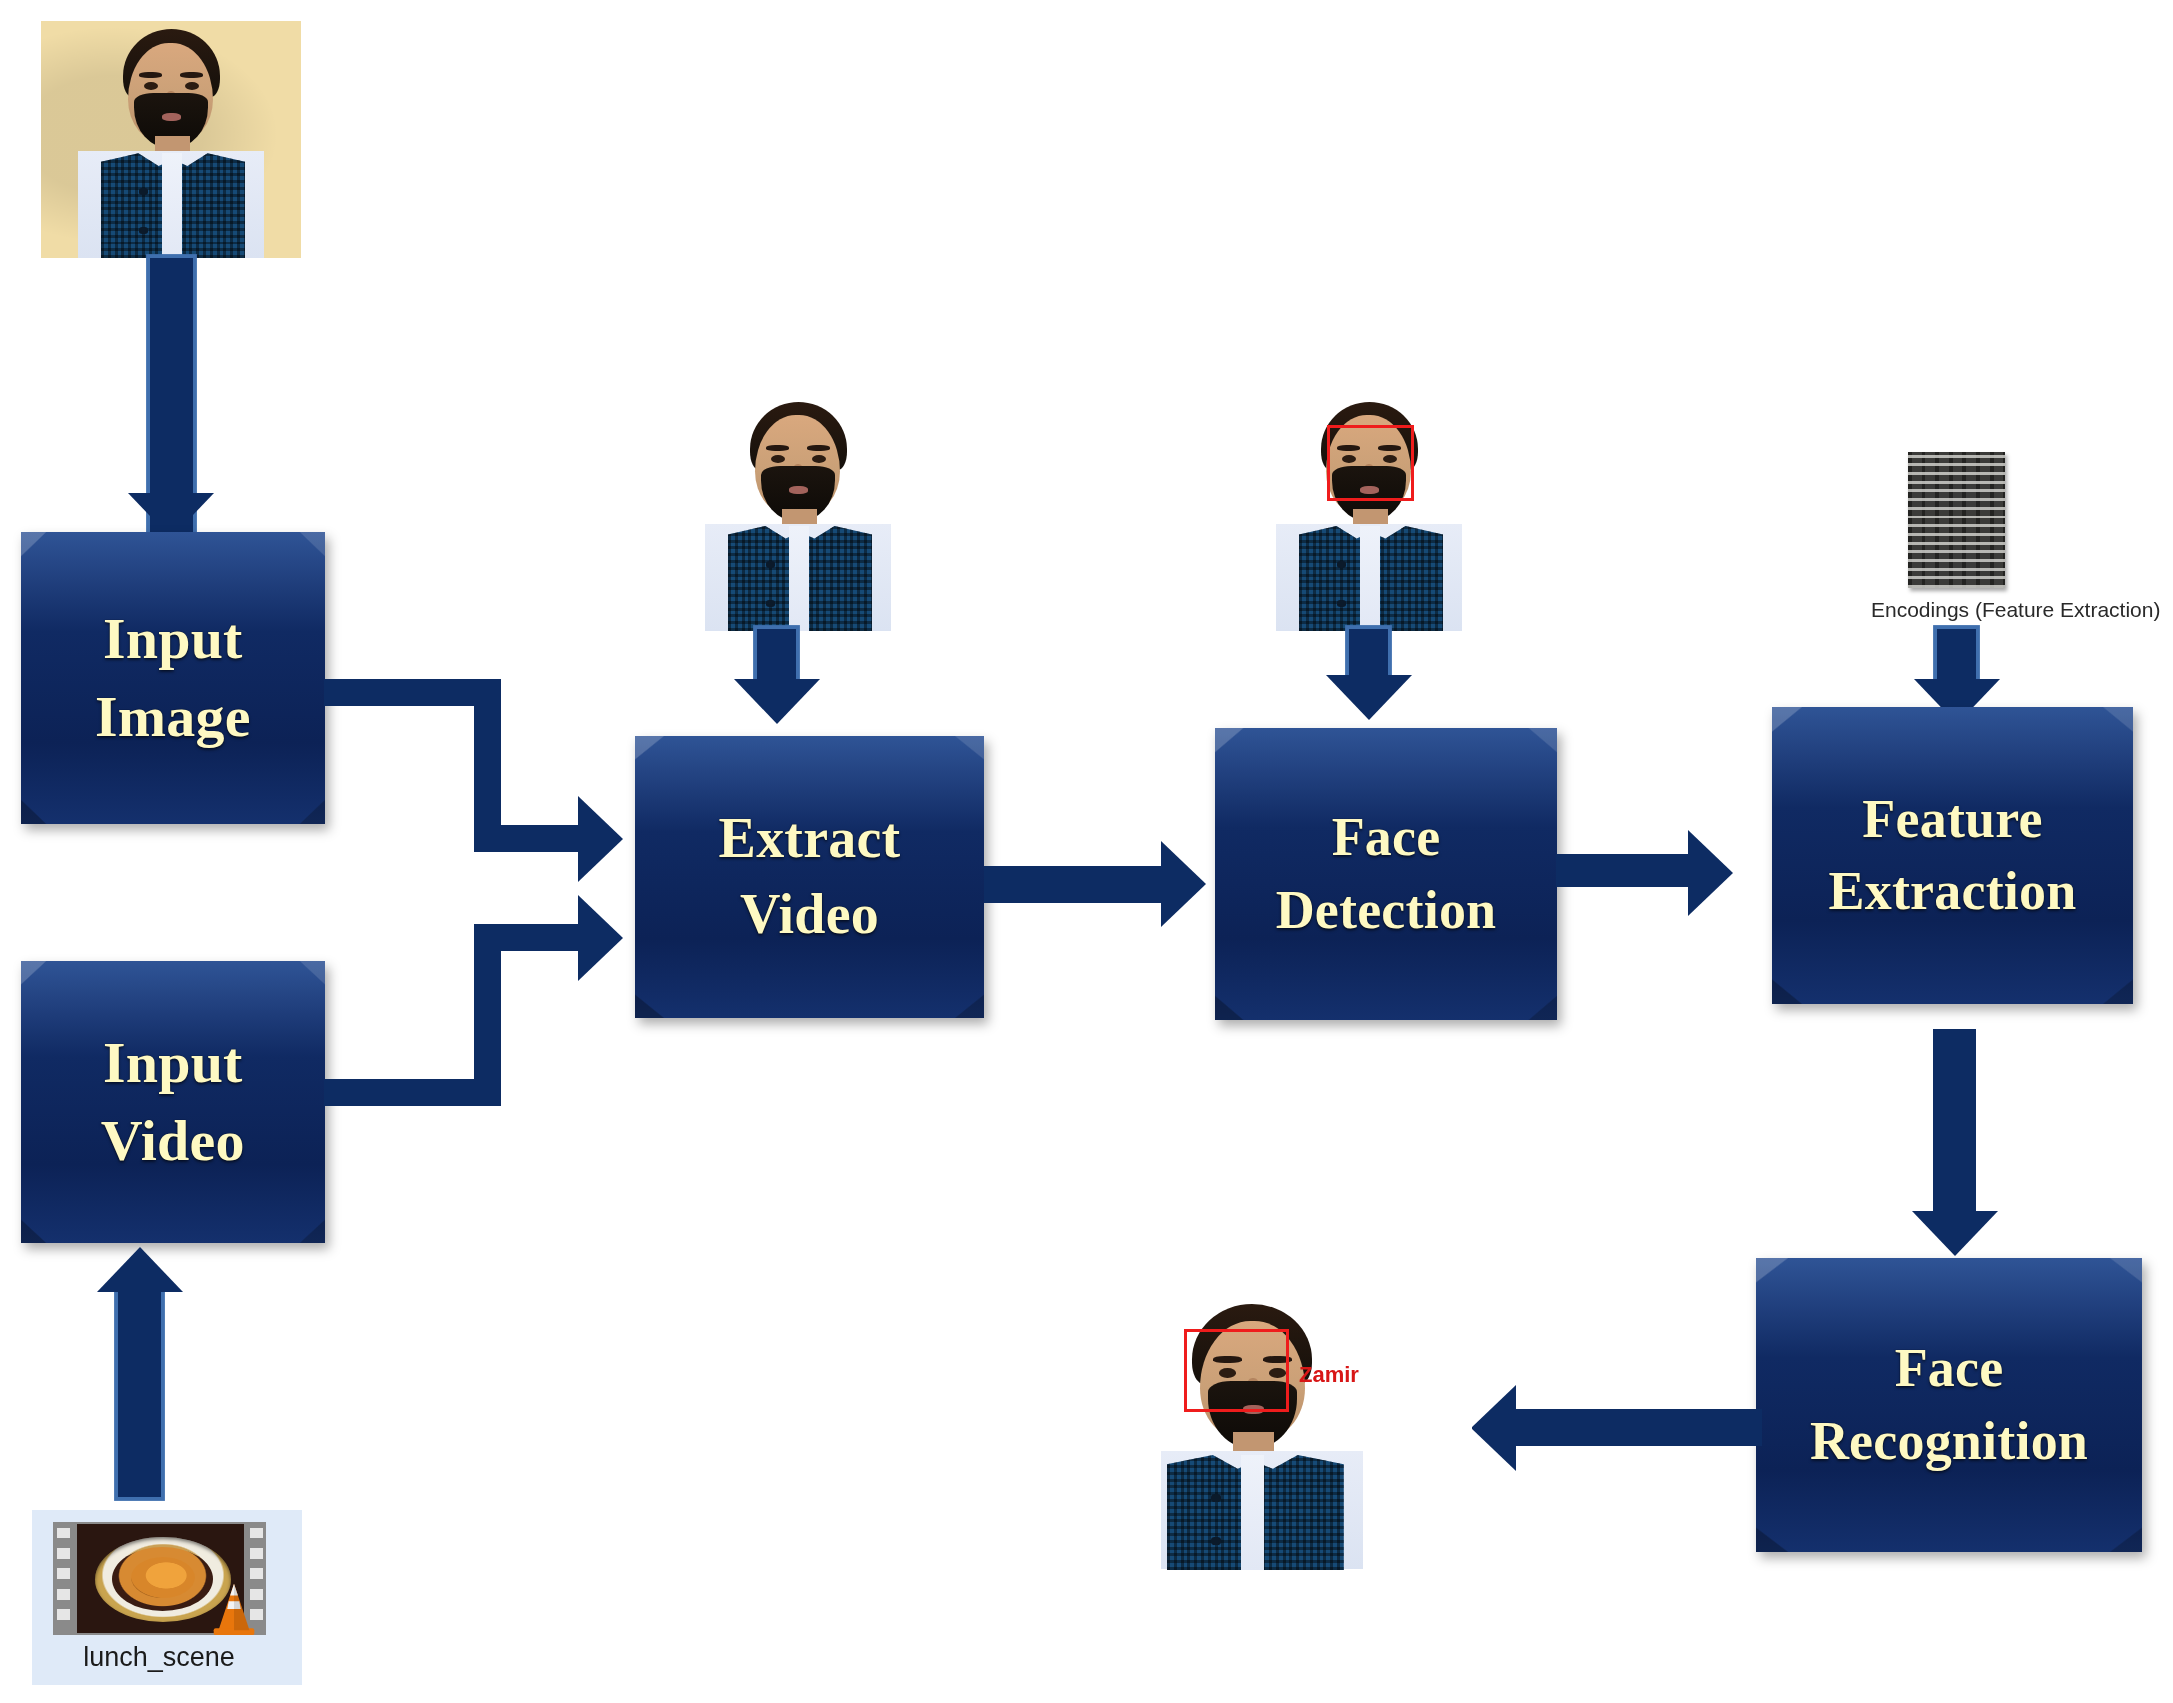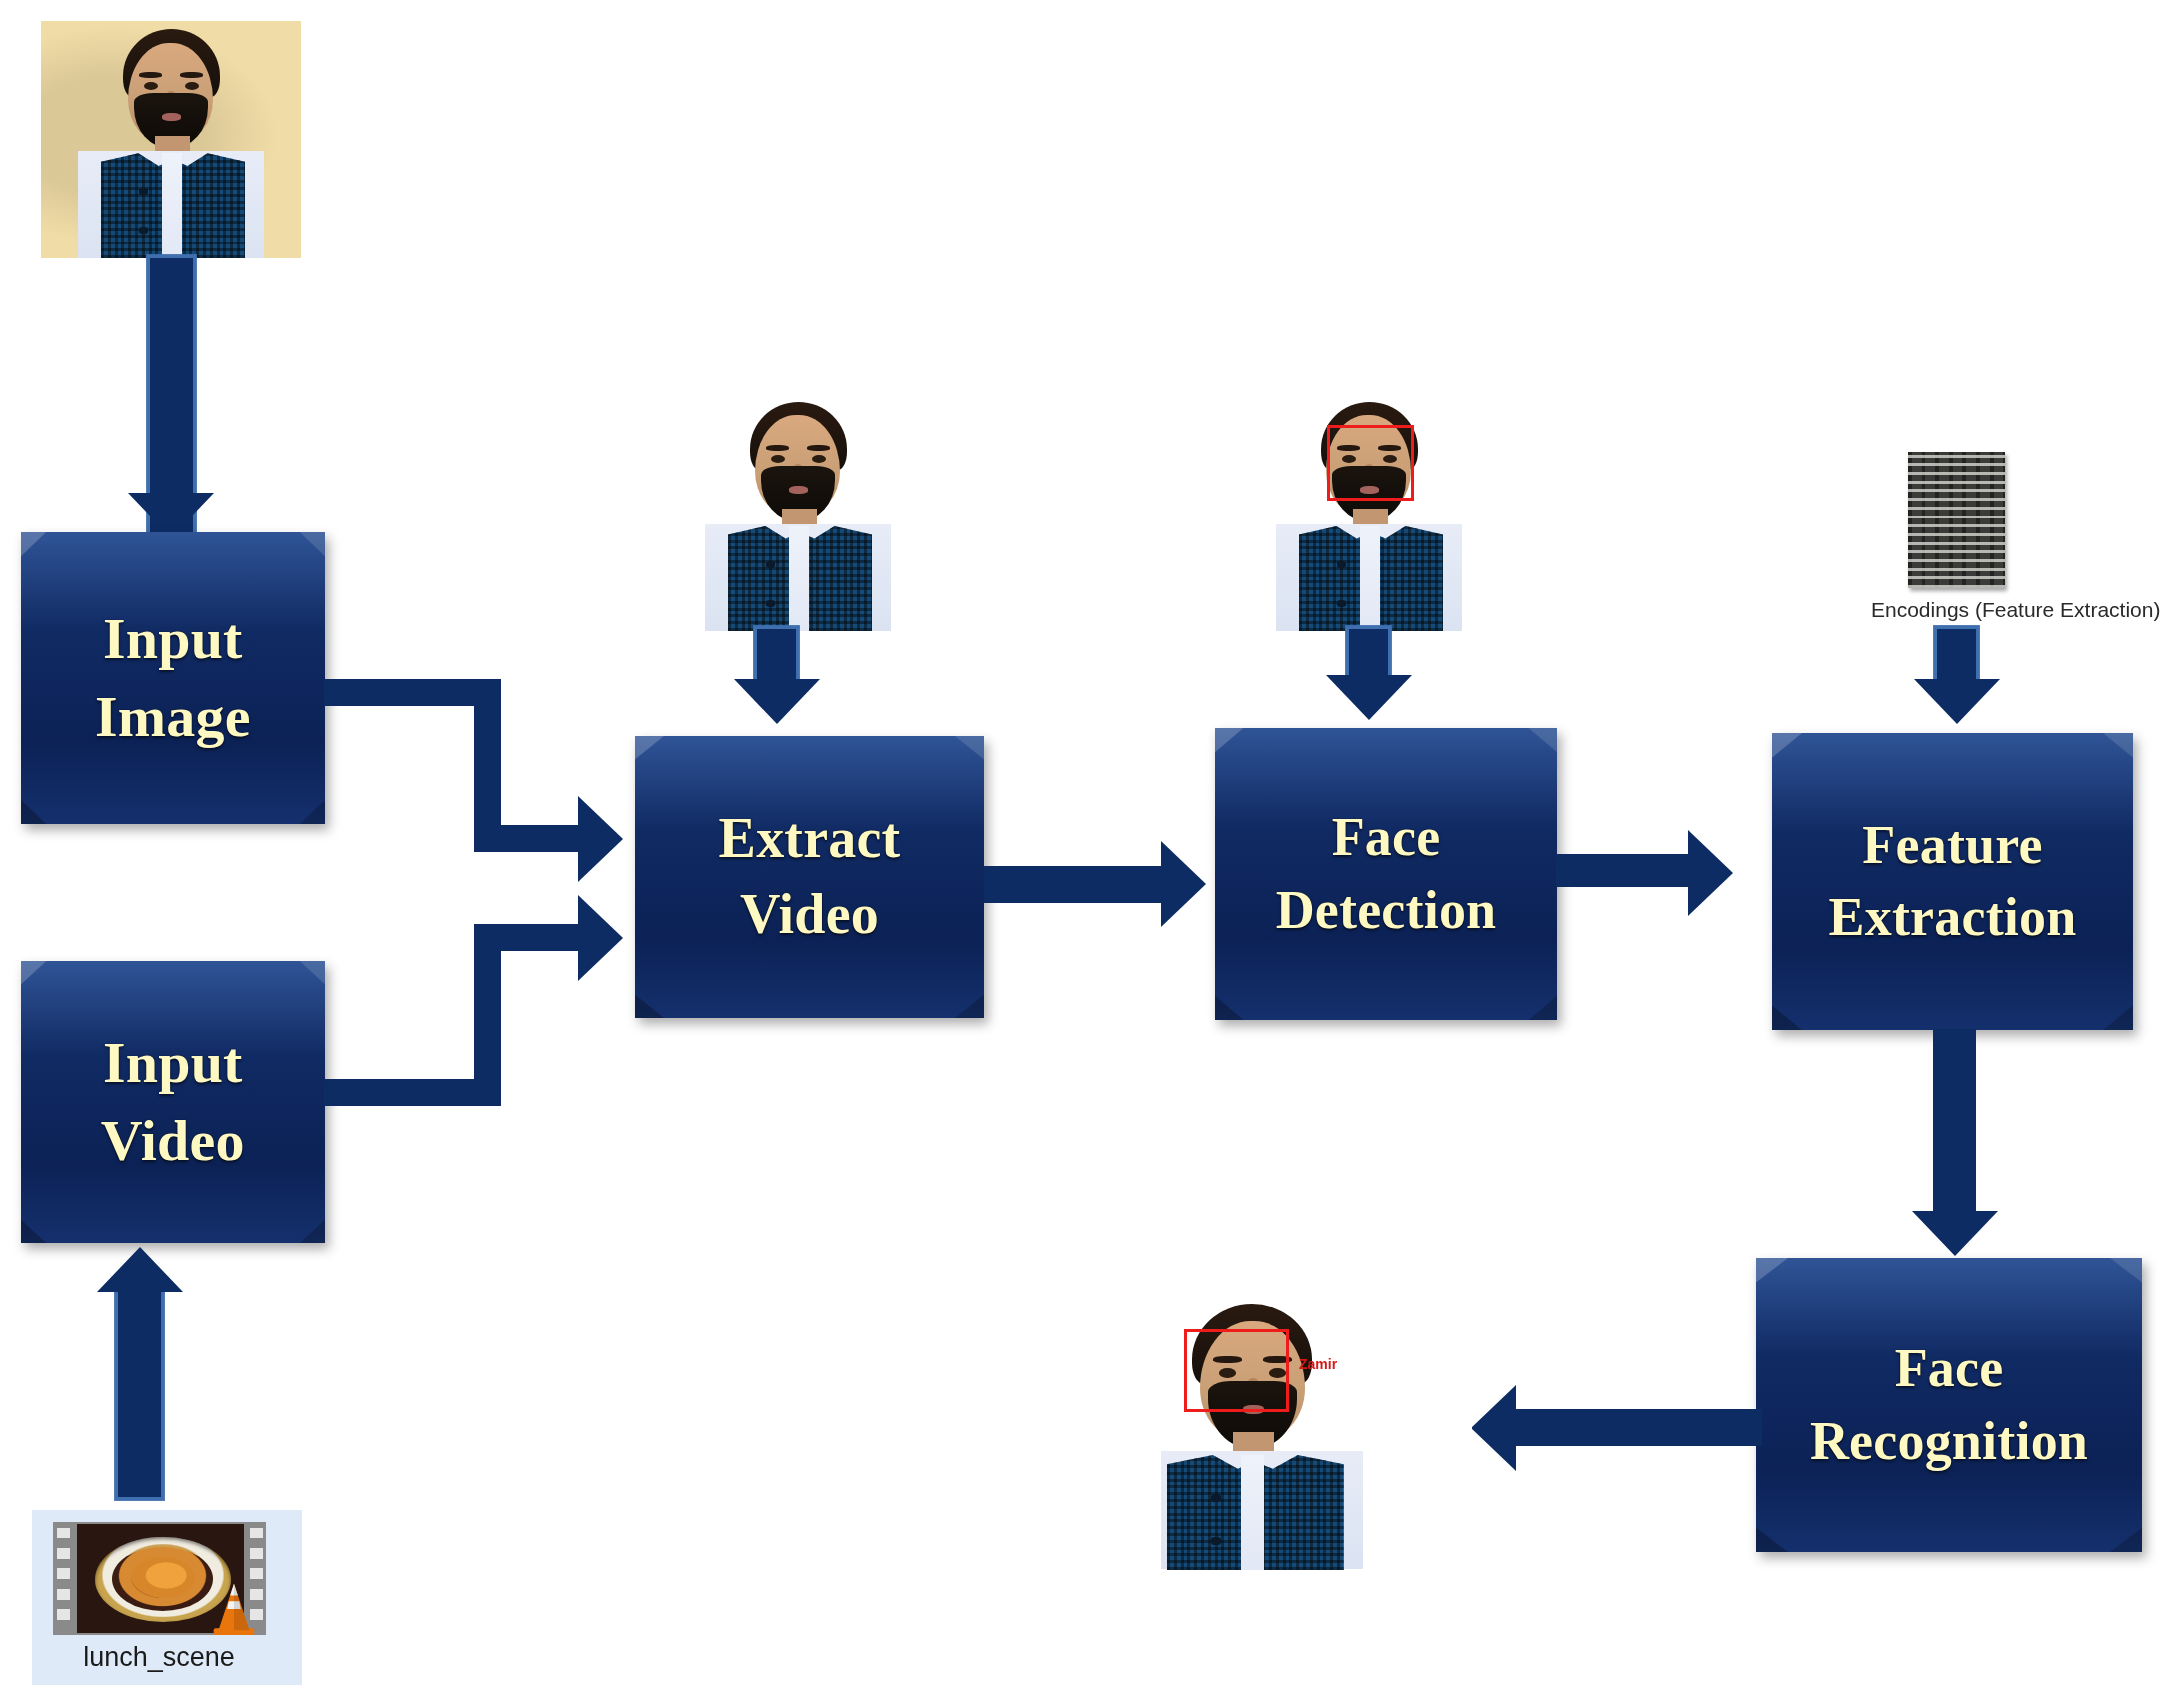--- a/index.html
+++ b/index.html
@@ -258,21 +258,21 @@
   </div>
 
   <div class="enc" style="left:1908px;top:452px;width:97px;height:136px;"></div>
   <div class="enc-cap" style="left:1871px;top:598px;font-size:21px;">Encodings (Feature Extraction)</div>
 
   <div class="outlined">
     <div class="bar" style="left:1937px;top:629px;width:39px;height:60px;"></div>
     <div class="tri down" style="left:1914px;top:679px;"></div>
   </div>
 
-  <div class="pbox" style="left:1772px;top:733px;width:361px;height:296px;">
+  <div class="pbox" style="left:1772px;top:707px;width:361px;height:296px;">
     <div class="inner"></div>
     <div class="lbl" style="font-size:54px;">Feature
 Extraction</div>
   </div>
 
   <div>
     <div class="bar" style="left:1933px;top:1029px;width:43px;height:194px;"></div>
     <div class="tri down" style="left:1912px;top:1211px;"></div>
   </div>
 
@@ -298,17 +298,17 @@
     <div class="nose" style="left:85px;top:82px;width:13.6px;height:23px;"></div>
     <div class="beard" style="left:47px;top:85px;width:89px;height:68px;"></div>
     <div class="mouth" style="left:82px;top:109px;width:21.3px;height:8.7px;"></div>
     <div class="neck" style="left:72px;top:136px;width:41px;height:33px;"></div>
     <div class="shirt" style="left:-17.5px;top:155px;width:219px;height:118px;"></div>
     <div class="vest" style="left:5.8px;top:159px;width:177px;height:115px;clip-path:polygon(0 8%,26% 0,40% 12%,50% 6%,60% 12%,74% 0,100% 8%,100% 100%,0 100%);"></div>
     <div class="placket" style="left:80px;top:159px;width:23px;height:115px;"></div>
     <div class="btn" style="left:50px;top:198px;width:9.7px;height:7.8px;"></div>
     <div class="btn" style="left:50px;top:241px;width:9.7px;height:7.8px;"></div>
     <div class="redbox" style="left:23px;top:33px;width:105px;height:83px;"></div>
-    <div class="redlabel" style="left:138px;top:60px;font-size:14px;">Zamir</div>
+    <div class="redlabel" style="left:138px;top:66px;font-size:22px;">Zamir</div>
   </div>
 
 </div>
 
 
 </body></html>

